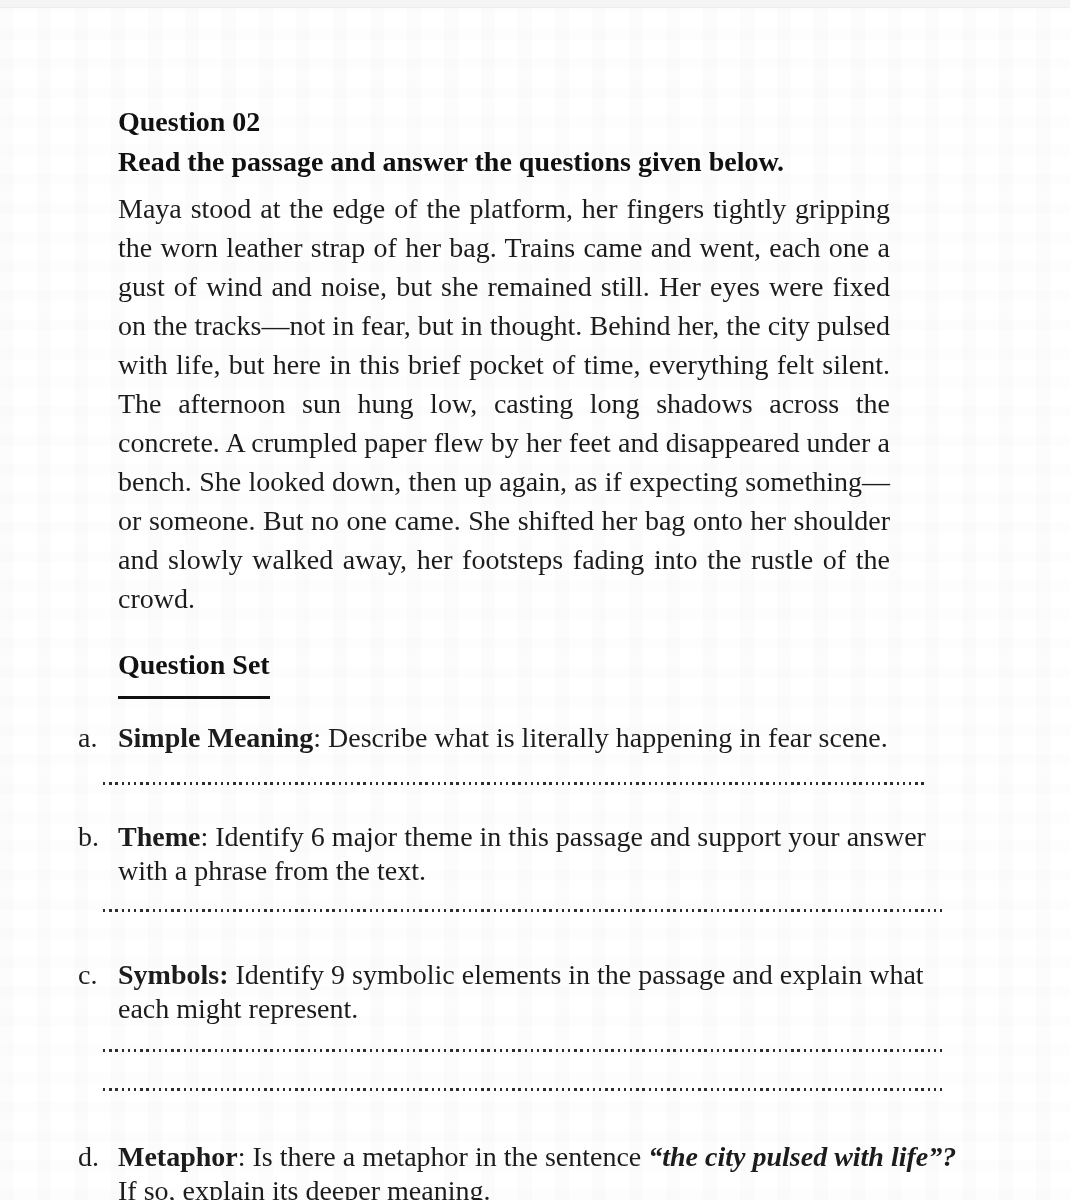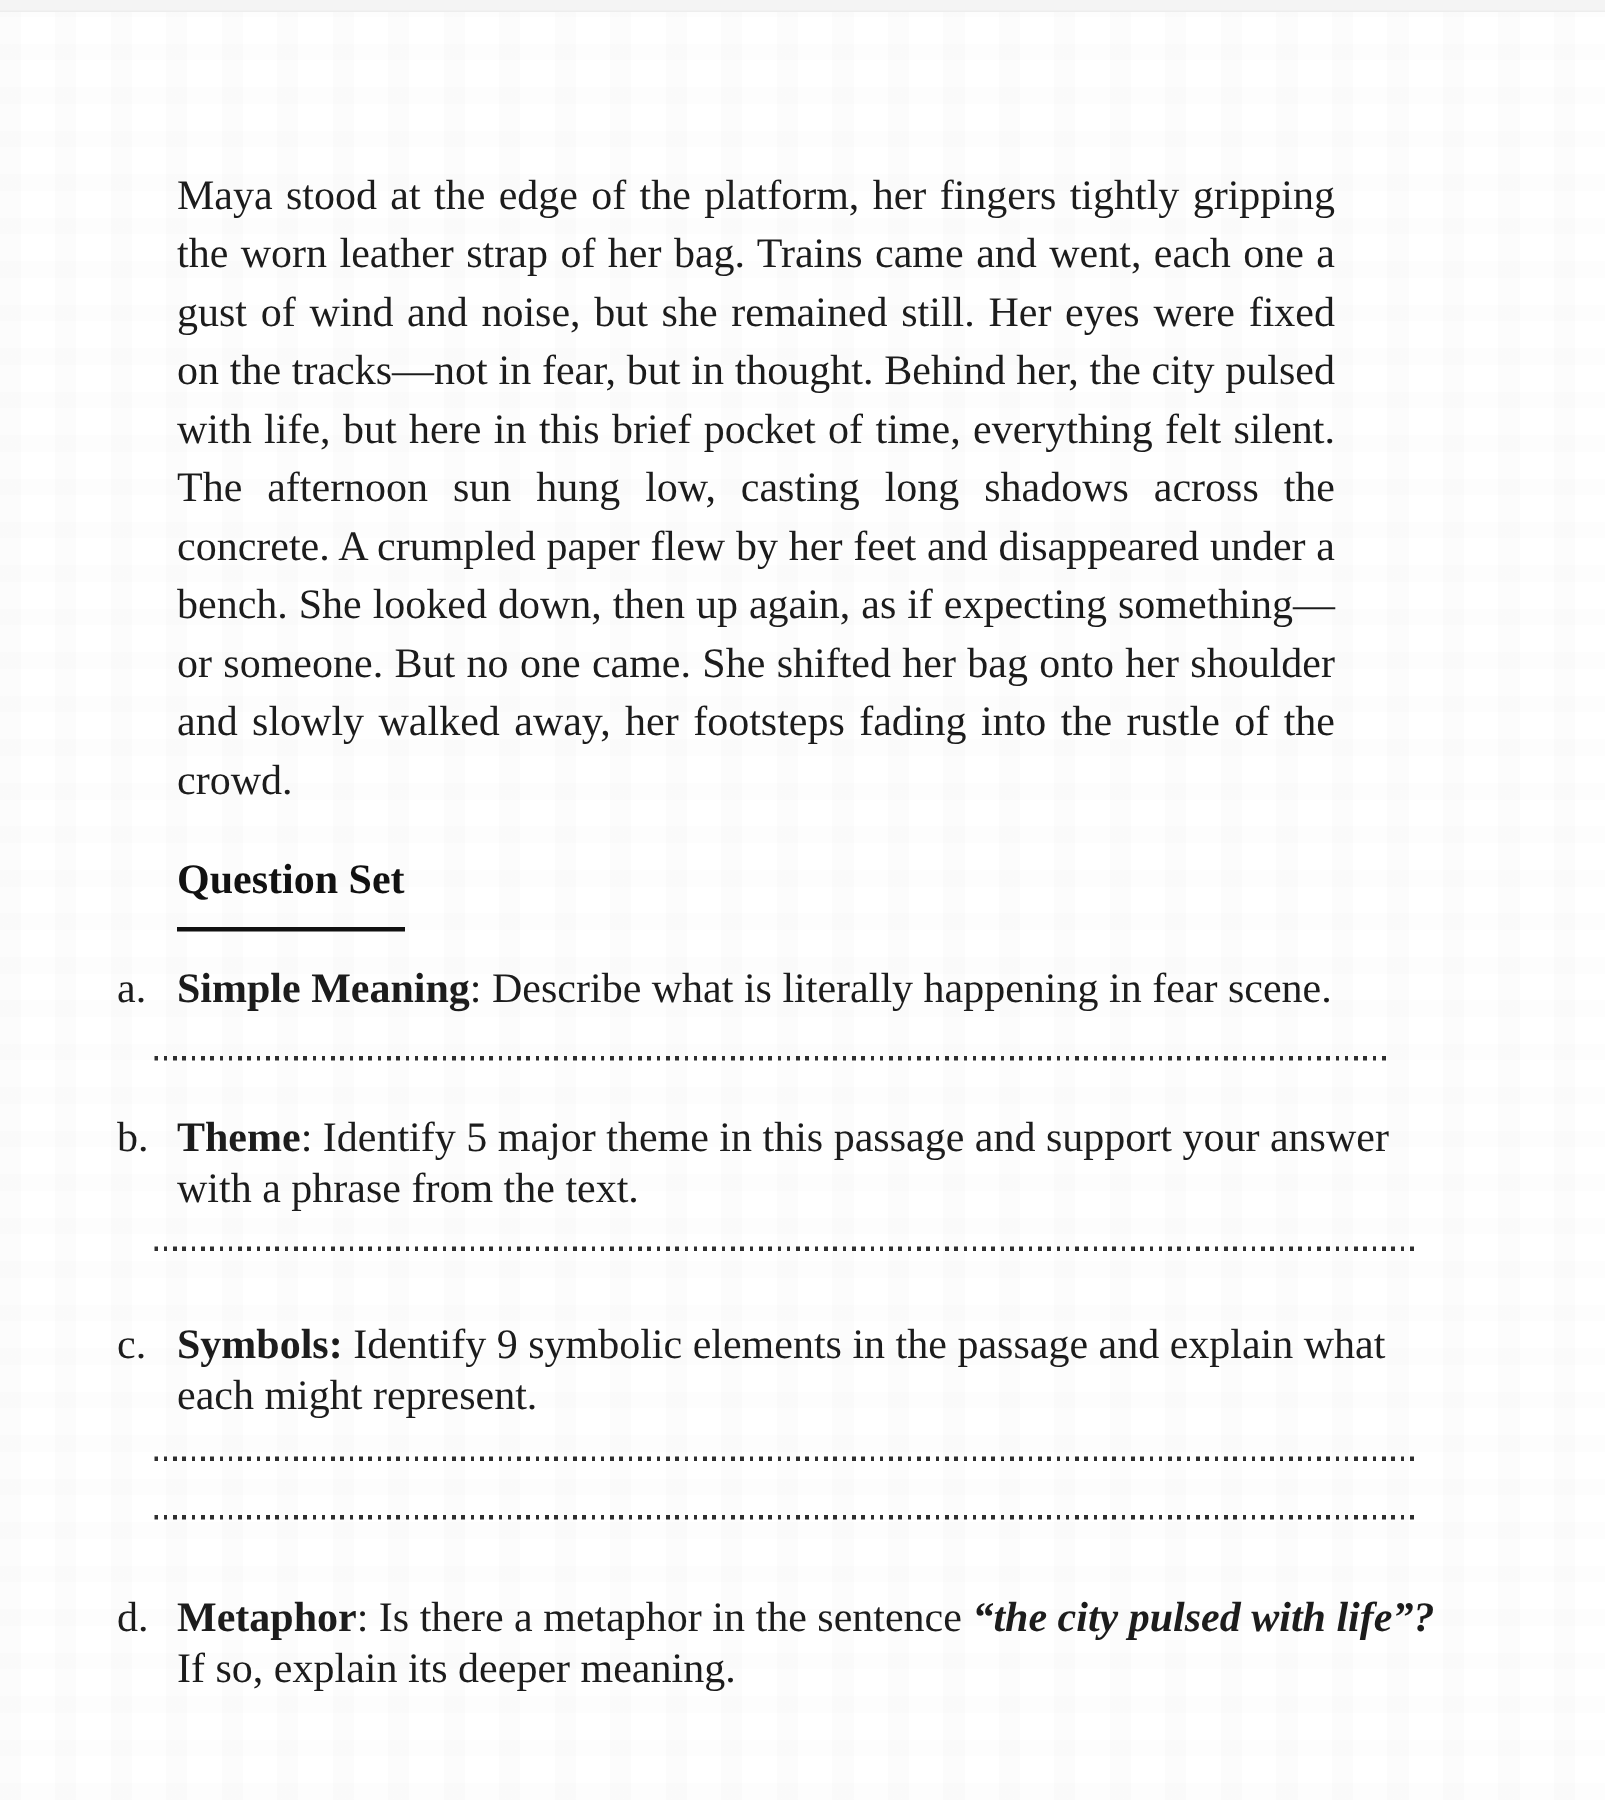--- a/index.html
+++ b/index.html
@@ -77,37 +77,39 @@
   .al-c2 { margin-top:36px; }
 </style>
 </head>
 <body>
 
 <div class="top-strip"></div>
 <div class="scan-noise"></div>
 
 <div class="content">
 
+  <div class="q-number">Question 02</div>
 
+  <div class="instruction">Read the passage and answer the questions given below.</div>
 
   <p class="passage">Maya stood at the edge of the platform, her fingers tightly gripping the worn leather strap of her bag. Trains came and went, each one a gust of wind and noise, but she remained still. Her eyes were fixed on the tracks—not in fear, but in thought. Behind her, the city pulsed with life, but here in this brief pocket of time, everything felt silent. The afternoon sun hung low, casting long shadows across the concrete. A crumpled paper flew by her feet and disappeared under a bench. She looked down, then up again, as if expecting something—or someone. But no one came. She shifted her bag onto her shoulder and slowly walked away, her footsteps fading into the rustle of the crowd.</p>
 
   <div class="section-heading">
     <span class="underline">Question Set</span>
   </div>
 
   <div class="q-row mt-a">
     <span class="q-label">a.</span>
     <span class="q-text"><span class="bold">Simple Meaning</span><span>: Describe what is literally happening in fear scene.</span></span>
   </div>
   <div class="answer-line short al-a"></div>
 
   <div class="q-row mt-b">
     <span class="q-label">b.</span>
-    <span class="q-text"><span class="bold">Theme</span><span>: Identify 5 major theme in this passage and support your answer with a phrase from the text.</span></span>
+    <span class="q-text"><span class="bold">Theme</span><span>: Identify 6 major theme in this passage and support your answer with a phrase from the text.</span></span>
   </div>
   <div class="answer-line al-b"></div>
 
   <div class="q-row mt-c">
     <span class="q-label">c.</span>
     <span class="q-text"><span class="bold">Symbols:</span><span> Identify 9 symbolic elements in the passage and explain what each might represent.</span></span>
   </div>
   <div class="answer-line al-c1"></div>
   <div class="answer-line al-c2"></div>
 

